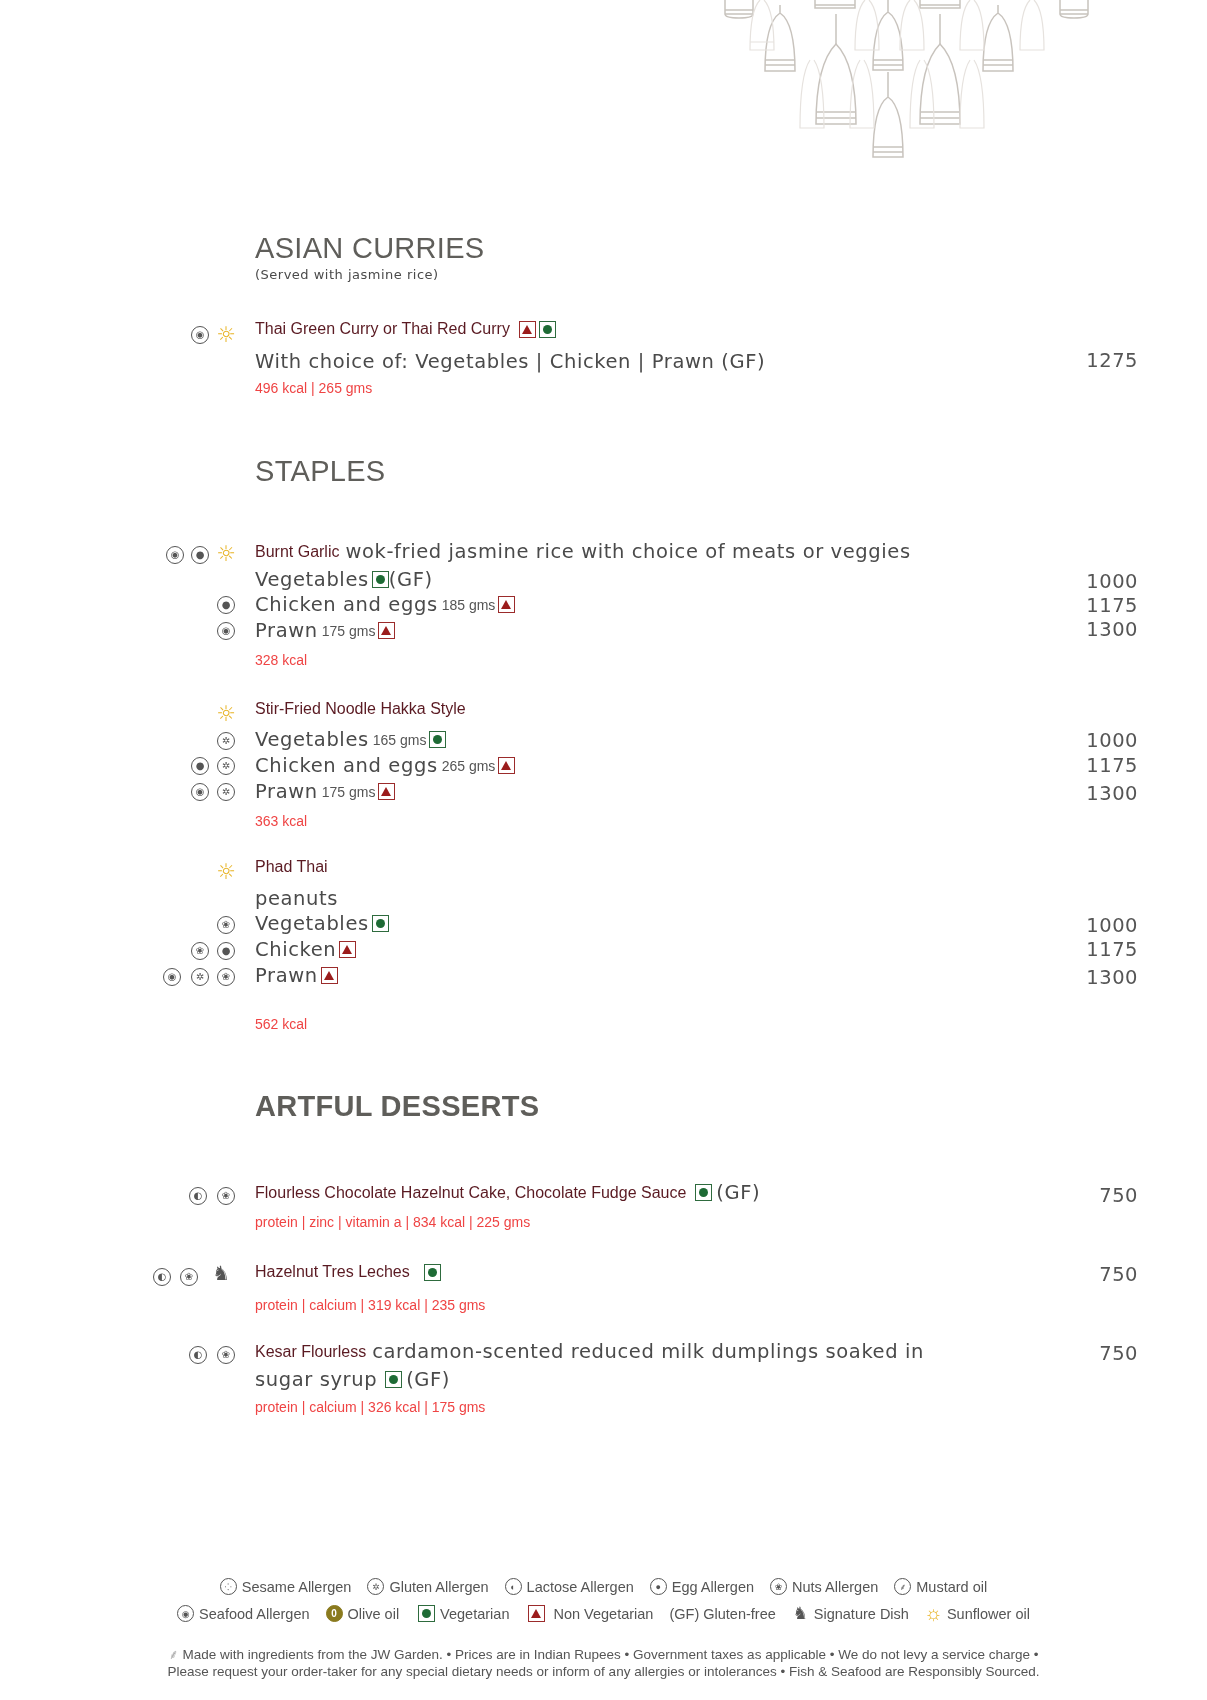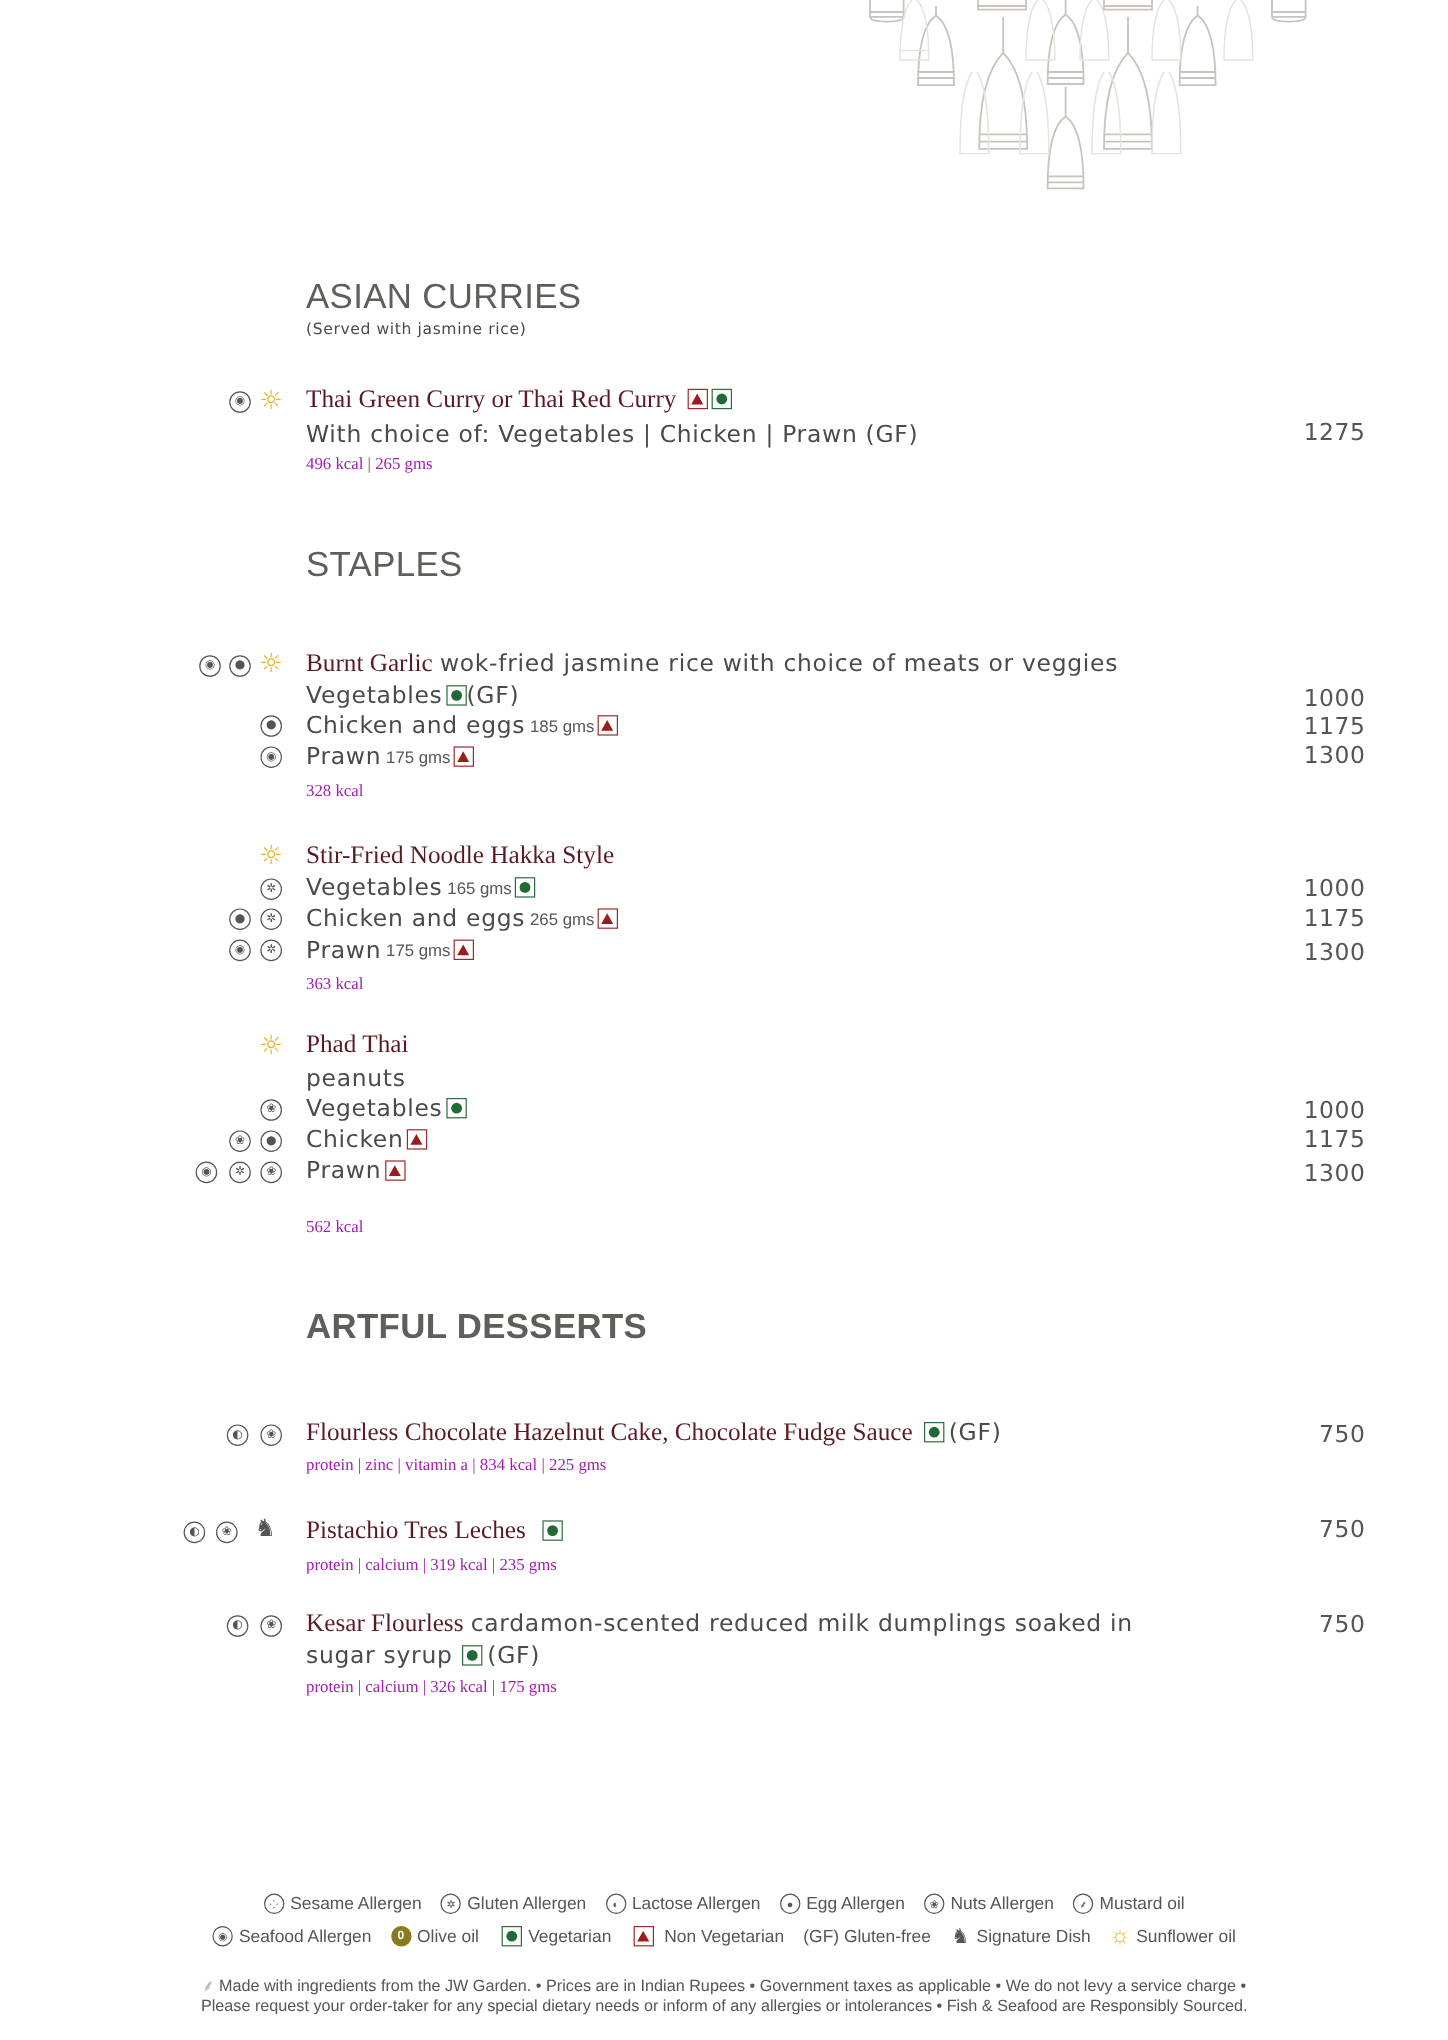--- a/index.html
+++ b/index.html
@@ -2,24 +2,24 @@
 <html><head>
 <meta charset="utf-8">
 <style>
   html, body { margin: 0; padding: 0; background: #ffffff; }
   body { width: 1207px; height: 1700px; position: relative; overflow: hidden; font-family: "DejaVu Sans", sans-serif; color: #4a4a4a; }
   .lamps { position: absolute; left: 720px; top: 0; width: 370px; height: 165px; }
   .heading { position: absolute; left: 255px; font-family: "Liberation Sans", sans-serif; font-size: 29px; color: #5f5e5a; letter-spacing: 0.3px; font-weight: normal; }
   .heading.bold { font-weight: bold; text-align: center; }
   .subhead { position: absolute; left: 255px; font-family: "DejaVu Sans", sans-serif; font-size: 13px; color: #4a4a4a; letter-spacing: 0.5px; }
   .row { position: absolute; left: 255px; white-space: nowrap; display: flex; align-items: center; }
-  .title { font-family: Liberation Serif, serif; font-size: 21px; color: #5a1a22; margin-right: 6px; }
+  .title { font-family: Liberation Sans, sans-serif; font-size: 16px; color: #5a1a22; margin-right: 6px; }
   .desc { font-family: "DejaVu Sans", sans-serif; font-size: 19.5px; color: #4a4a4a; letter-spacing: 0.6px; }
   .small { font-family: "Liberation Sans", sans-serif; font-size: 14px; color: #555; margin-left: 4px; }
-  .meta { position: absolute; left: 255px; font-family: Liberation Serif, serif; font-size: 14px; color: #a21caf; }
+  .meta { position: absolute; left: 255px; font-family: Liberation Sans, sans-serif; font-size: 14px; color: #ef4444; }
   .price { position: absolute; right: 69px; font-family: "DejaVu Sans", sans-serif; font-size: 19.5px; color: #555; text-align: right; letter-spacing: 0.5px; }
   .nv { display: inline-block; width: 17px; height: 17px; border: 1.5px solid #9b2b2b; box-sizing: border-box; position: relative; margin-left: 3px; vertical-align: middle; }
   .nv::after { content: ""; position: absolute; left: 2px; top: 3px; width: 0; height: 0; border-left: 5px solid transparent; border-right: 5px solid transparent; border-bottom: 9px solid #9b1c1c; }
   .veg { display: inline-block; width: 17px; height: 17px; border: 1.5px solid #2e6b3e; box-sizing: border-box; position: relative; margin-left: 3px; vertical-align: middle; }
   .veg::after { content: ""; position: absolute; left: 3px; top: 3px; width: 9px; height: 9px; border-radius: 50%; background: #1e6b35; }
   .icon { position: absolute; width: 18px; height: 18px; border-radius: 50%; border: 1.3px solid #555; box-sizing: border-box; display: flex; align-items: center; justify-content: center; font-size: 10px; color: #555; line-height: 1; }
   .icon.sun { border: none; color: #e8b52a; font-size: 22px; width: 22px; height: 22px; }
   .icon.sig { border: none; color: #555; font-size: 20px; }
   .legend { position: absolute; left: 0; width: 1207px; display: flex; justify-content: center; align-items: center; font-family: "Liberation Sans", sans-serif; font-size: 14.5px; color: #555; }
   .legend .li { display: flex; align-items: center; margin: 0 8px; }
@@ -179,21 +179,21 @@
   <span class="veg"></span>
   <span class="desc" style="margin-left:4px;">(GF)</span>
 </div>
 <div class="meta" style="top:1214px;">protein | zinc | vitamin a | 834 kcal | 225 gms</div>
 <div class="price" style="top:1184px;">750</div>
 
 <div class="icon" style="left:153px; top:1268px;">◐</div>
 <div class="icon" style="left:180px; top:1268px;">❀</div>
 <div class="icon sig" style="left:212px; top:1264px;">♞</div>
 <div class="row" style="top:1263px;">
-  <span class="title">Pistachio Tres Leches</span>
+  <span class="title">Hazelnut Tres Leches</span>
   <span class="veg" style="margin-left:8px;"></span>
 </div>
 <div class="meta" style="top:1297px;">protein | calcium | 319 kcal | 235 gms</div>
 <div class="price" style="top:1263px;">750</div>
 
 <div class="icon" style="left:189px; top:1346px;">◐</div>
 <div class="icon" style="left:217px; top:1346px;">❀</div>
 <div class="row" style="top:1340px;">
   <span class="title">Kesar Flourless</span>
   <span class="desc">cardamon-scented reduced milk dumplings soaked in</span>

